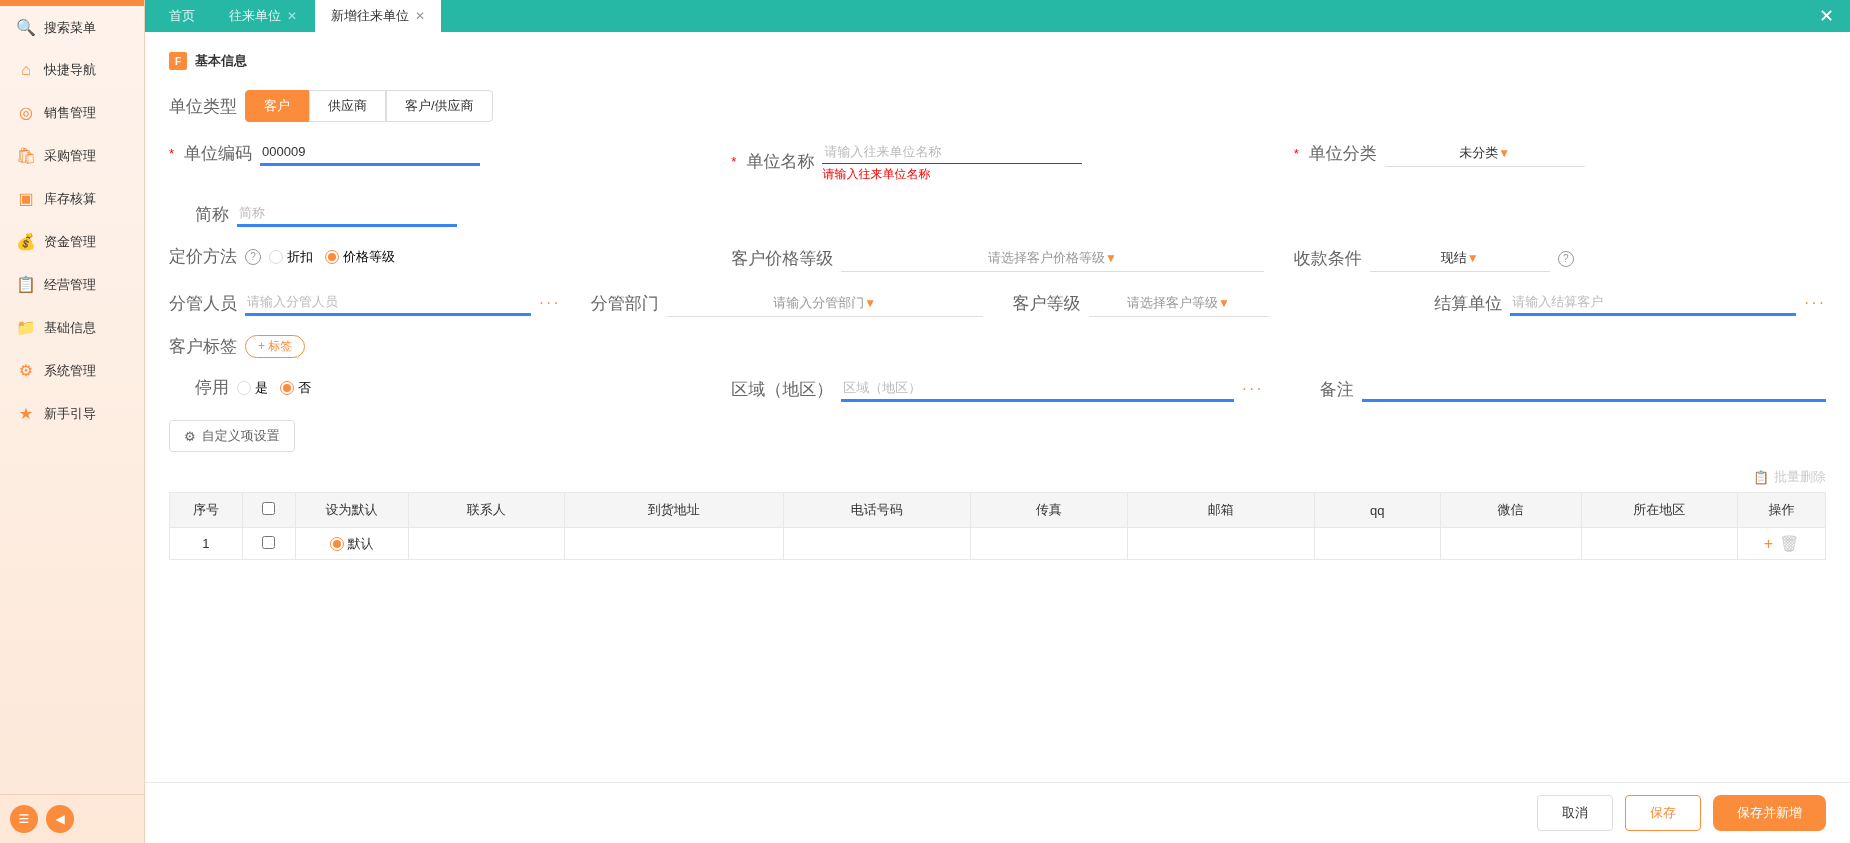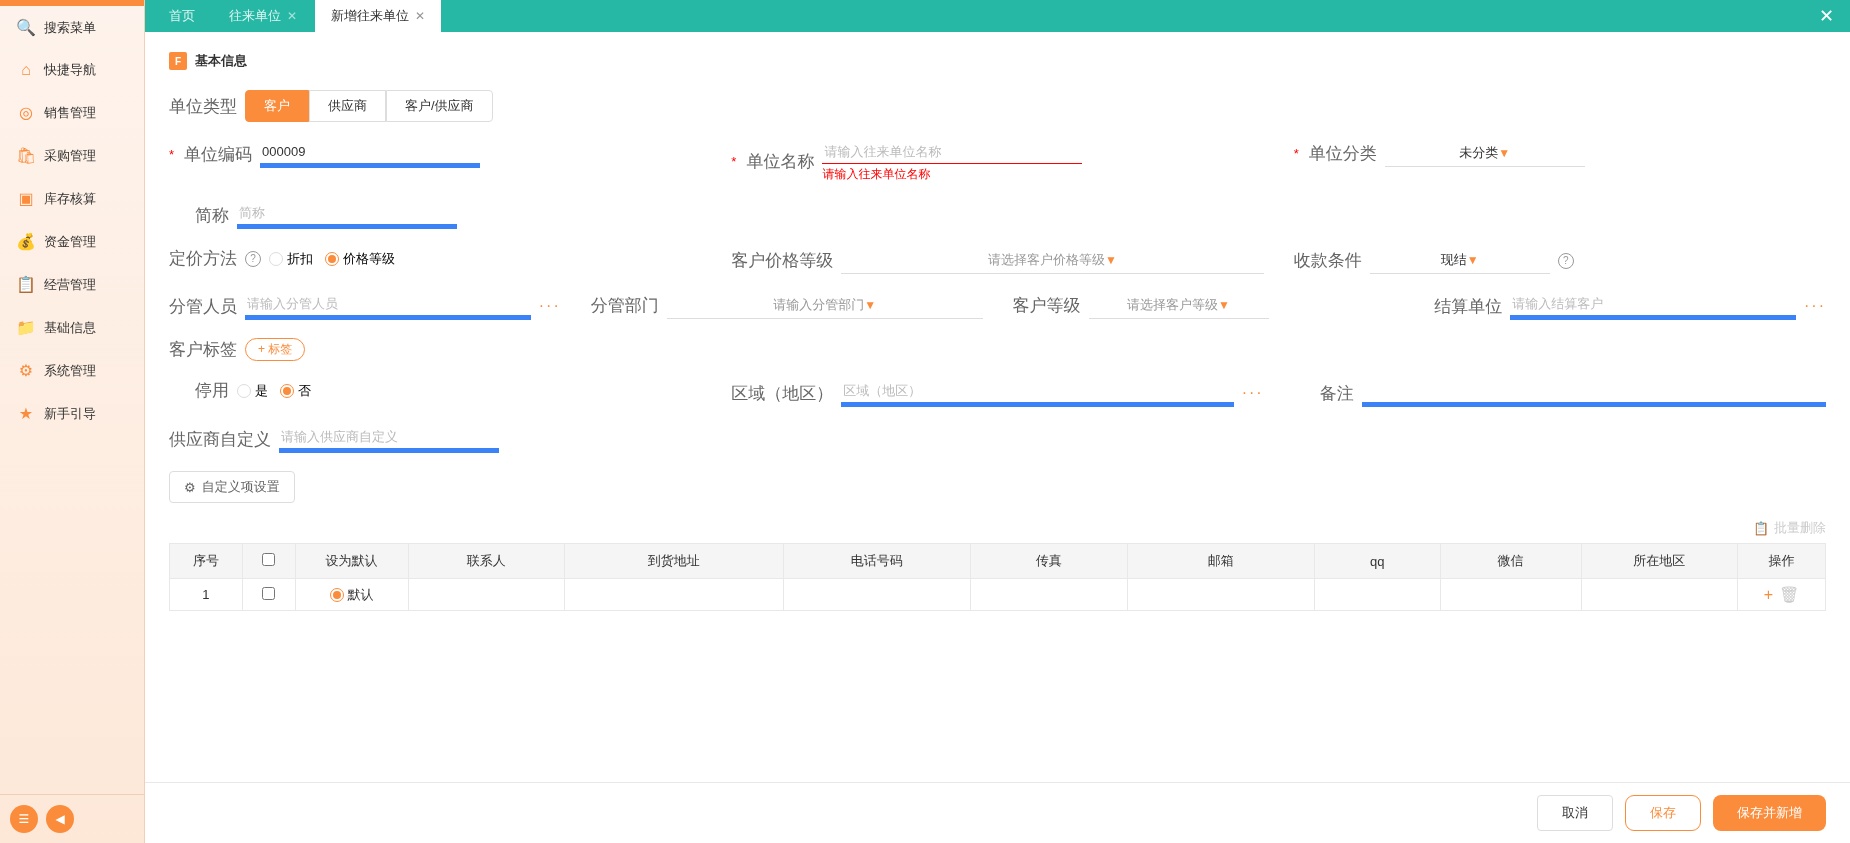--- a/index.html
+++ b/index.html
@@ -152,21 +152,21 @@
       color: #666;
       white-space: nowrap;
       font-size: 17px;
       min-width: 60px;
       text-align: right;
     }
     .required-star { color: #f00; margin-right: 2px; }
     .form-input {
       flex: 1;
       border: none;
-      border-bottom: 5px solid #3b82f6;
+      border-bottom: 3px solid #3b82f6;
       padding: 4px 2px;
       outline: none;
       font-size: 13px;
       color: #333;
       background: transparent;
     }
     .form-input::placeholder { color: #bbb; }
     .form-input.error-border { border-bottom: 1px solid #f00; }
     .error-msg {
       color: #f00;
@@ -297,21 +297,21 @@
       background: white;
       border-radius: 4px;
       cursor: pointer;
       font-size: 13px;
       color: #333;
     }
     .btn-save {
       padding: 8px 24px;
       border: 1px solid #fa8c3c;
       background: white;
-      border-radius: 9px;
+      border-radius: 4px;
       cursor: pointer;
       font-size: 13px;
       color: #fa8c3c;
     }
     .btn-save-add {
       padding: 8px 24px;
       border: none;
       background: #fa8c3c;
       border-radius: 8px;
       cursor: pointer;
@@ -525,26 +525,20 @@
         <span class="form-label">区域（地区）</span>
         <input class="form-input" type="text" placeholder="区域（地区）" style="">
         <span class="dots-btn">···</span>
       </div>
       <div class="form-field">
         <span class="form-label">备注</span>
         <input class="form-input" type="text" placeholder="" style="">
       </div>
     </div>
 
-    <div class="form-row">
-      <div class="form-field">
-        <span class="form-label">供应商自定义</span>
-        <input class="form-input" type="text" placeholder="请输入供应商自定义" style="max-width: 220px;">
-      </div>
-    </div>
 
     <button class="custom-settings-btn">
       <span>⚙</span>
       <span>自定义项设置</span>
     </button>
 
     <div class="batch-delete">
       <span>📋</span>
       <span style="cursor:pointer;">批量删除</span>
     </div>

